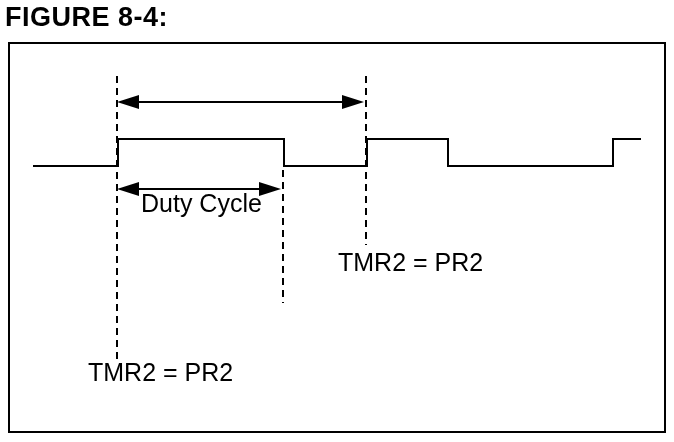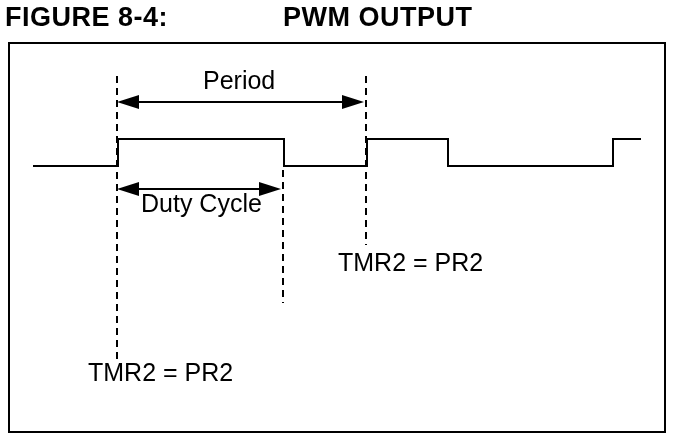--- a/index.html
+++ b/index.html
@@ -48,21 +48,20 @@
     position: absolute; font-size: 25px; color: #000;
     line-height: 1.1; white-space: nowrap;
   }
 </style>
 </head>
 <body>
 
 <div class="screen">
 
   <span class="fig-label">FIGURE 8-4:</span>
-  <span class="fig-title">PWM OUTPUT</span>
 
   <div class="frame"></div>
 
   <div class="vdash" style="left:116px; top:76px;  height:284px;"></div>
   <div class="vdash" style="left:282px; top:170px; height:133px;"></div>
   <div class="vdash" style="left:365px; top:76px;  height:169px;"></div>
 
   <div class="seg" style="left:33px;  top:165px; width:86px;  height:2px;"></div>
   <div class="seg" style="left:117px; top:138px; width:2px;   height:29px;"></div>
   <div class="seg" style="left:117px; top:138px; width:168px; height:2px;"></div>
@@ -73,21 +72,20 @@
   <div class="seg" style="left:447px; top:138px; width:2px;   height:29px;"></div>
   <div class="seg" style="left:447px; top:165px; width:167px; height:2px;"></div>
   <div class="seg" style="left:612px; top:138px; width:2px;   height:29px;"></div>
   <div class="seg" style="left:612px; top:138px; width:29px;  height:2px;"></div>
 
   <div>
     <div class="ahead left" style="left:117px; top:95px;"></div>
     <div class="aline" style="left:136px; top:101px; width:212px;"></div>
     <div class="ahead right" style="left:342px; top:95px;"></div>
   </div>
-  <div class="lbl" style="left:203px; top:67px;">Period</div>
 
   <div>
     <div class="ahead left" style="left:117px; top:182px;"></div>
     <div class="aline" style="left:136px; top:188px; width:126px;"></div>
     <div class="ahead right" style="left:259px; top:182px;"></div>
   </div>
   <div class="lbl" style="left:141px; top:190px;">Duty Cycle</div>
 
   <div class="lbl" style="left:338px; top:249px;">TMR2 = PR2</div>
   <div class="lbl" style="left:88px;  top:359px;">TMR2 = PR2</div>

